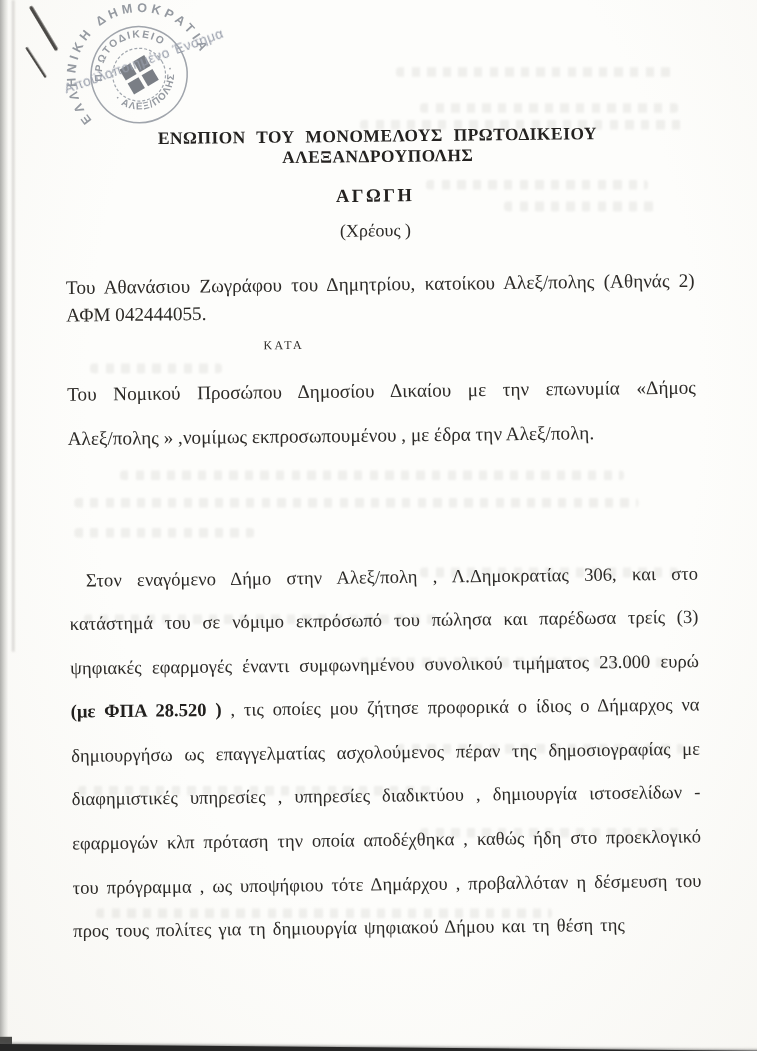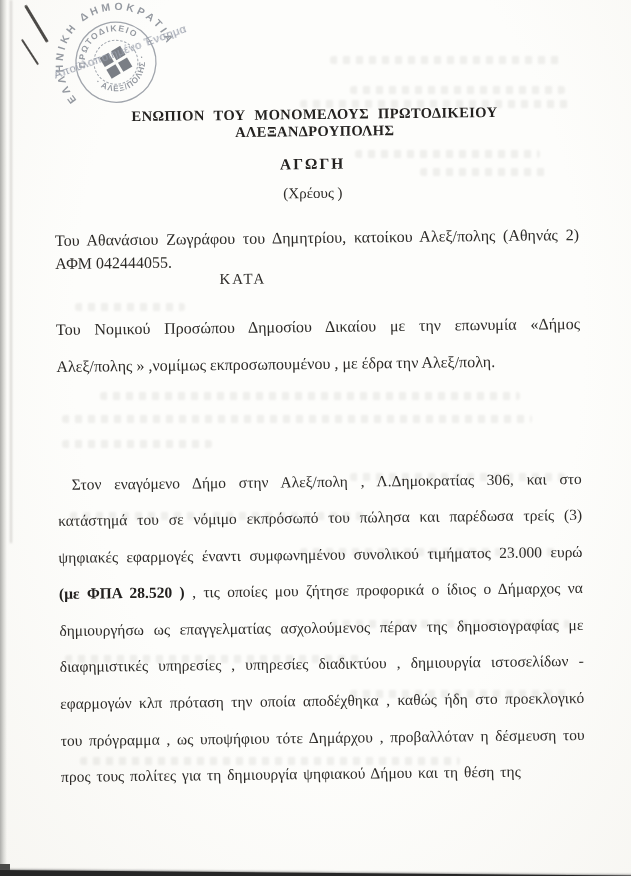--- a/index.html
+++ b/index.html
@@ -37,21 +37,21 @@
     font-size:11.5px;color:#979daa;letter-spacing:.4px;white-space:nowrap;
     transform:rotate(-19deg);transform-origin:left center;filter:blur(.2px);}
   
   .court-heading{position:absolute;left:60px;top:106px;width:516px;text-align:center;
     font-weight:bold;font-size:14.5px;letter-spacing:.4px;word-spacing:5px;color:#242220;}
   .doc-title{position:absolute;left:0;top:155px;width:100%;text-align:center;
     font-weight:bold;font-size:15.5px;letter-spacing:2px;color:#242220;}
   .doc-subtitle{position:absolute;left:0;top:185px;width:100%;text-align:center;font-size:15px;}
   .plaintiff{position:absolute;left:57px;top:226px;width:524px;font-size:16px;line-height:23px;}
   .jline{text-align:justify;text-align-last:justify;}
-  .versus{position:absolute;left:221px;top:270px;font-size:15px;letter-spacing:2px;}
+  .versus{position:absolute;left:221px;top:282px;font-size:10px;letter-spacing:2px;}
   .defendant{position:absolute;left:57px;top:308px;width:524px;font-size:16px;line-height:37px;}
   .body-par{position:absolute;left:57px;top:448px;width:524px;font-size:15.5px;line-height:36.6px;
     text-align:justify;text-indent:14px;word-spacing:2px;}
   .body-par b{color:#22201e;}
   .stamp text{fill:#8d929a;}
 </style>
 </head>
 <body>
 
 <div class="page">

